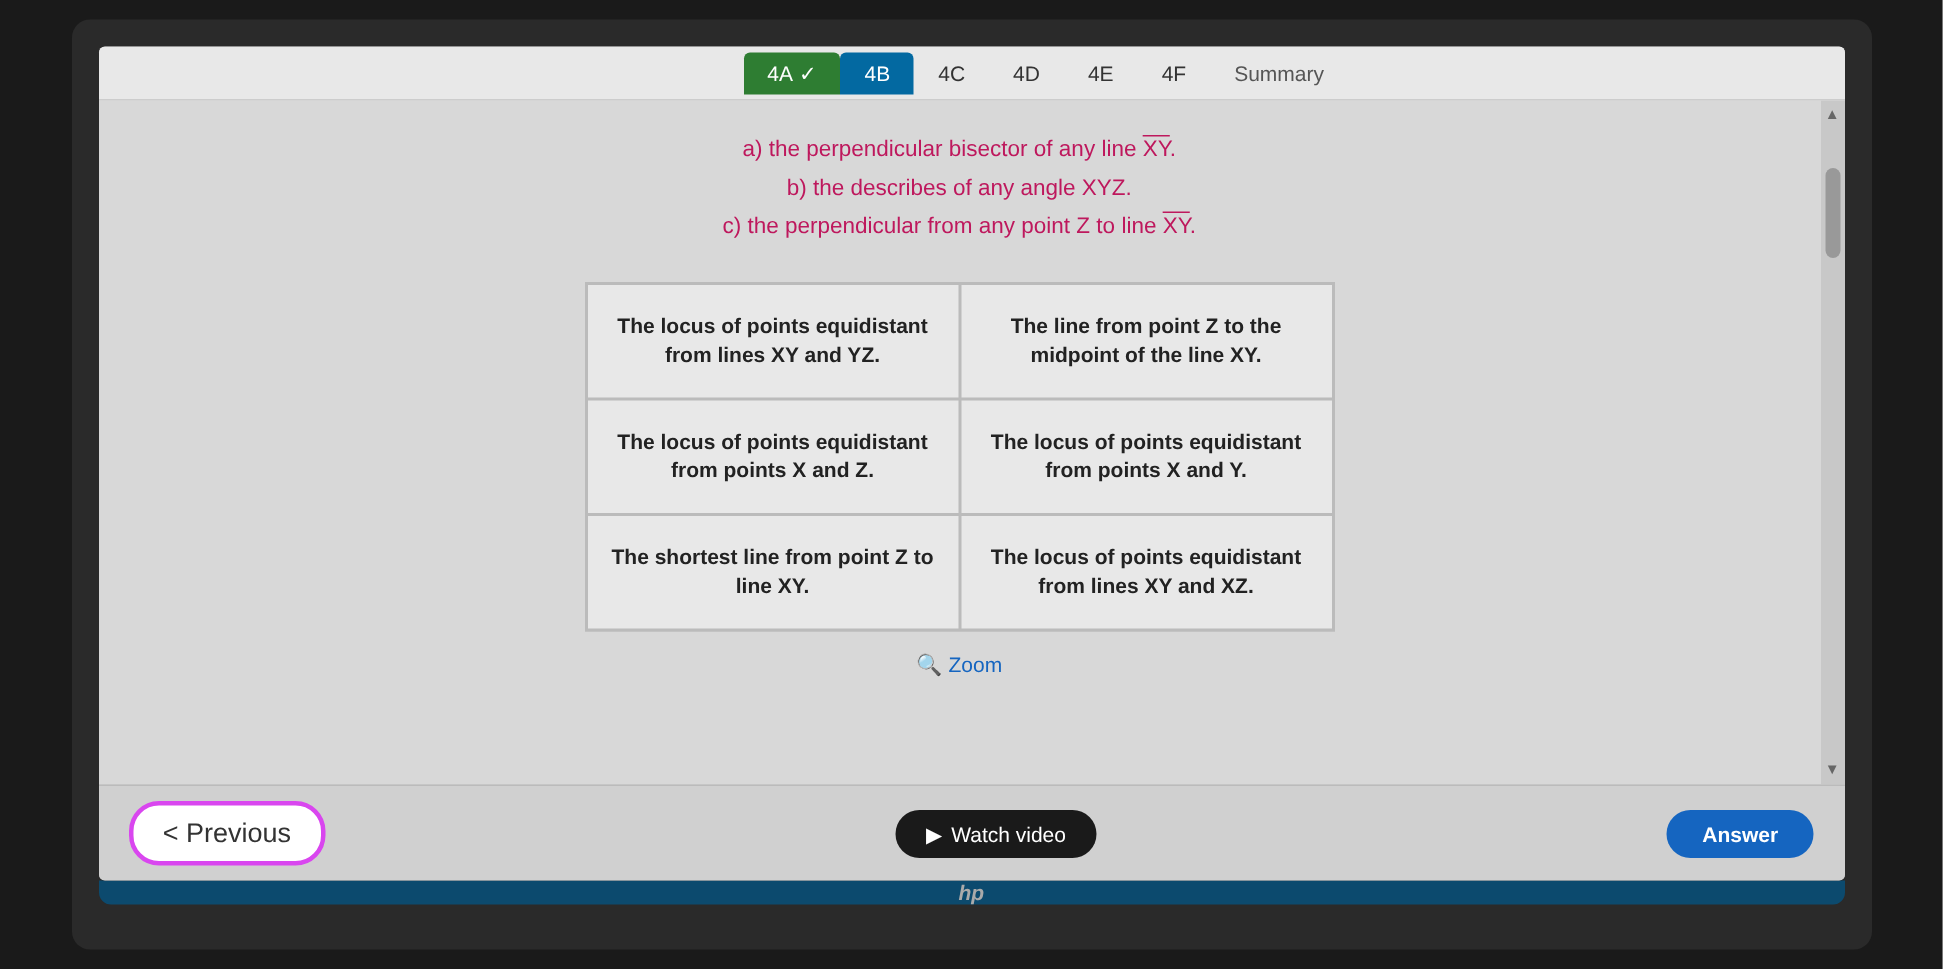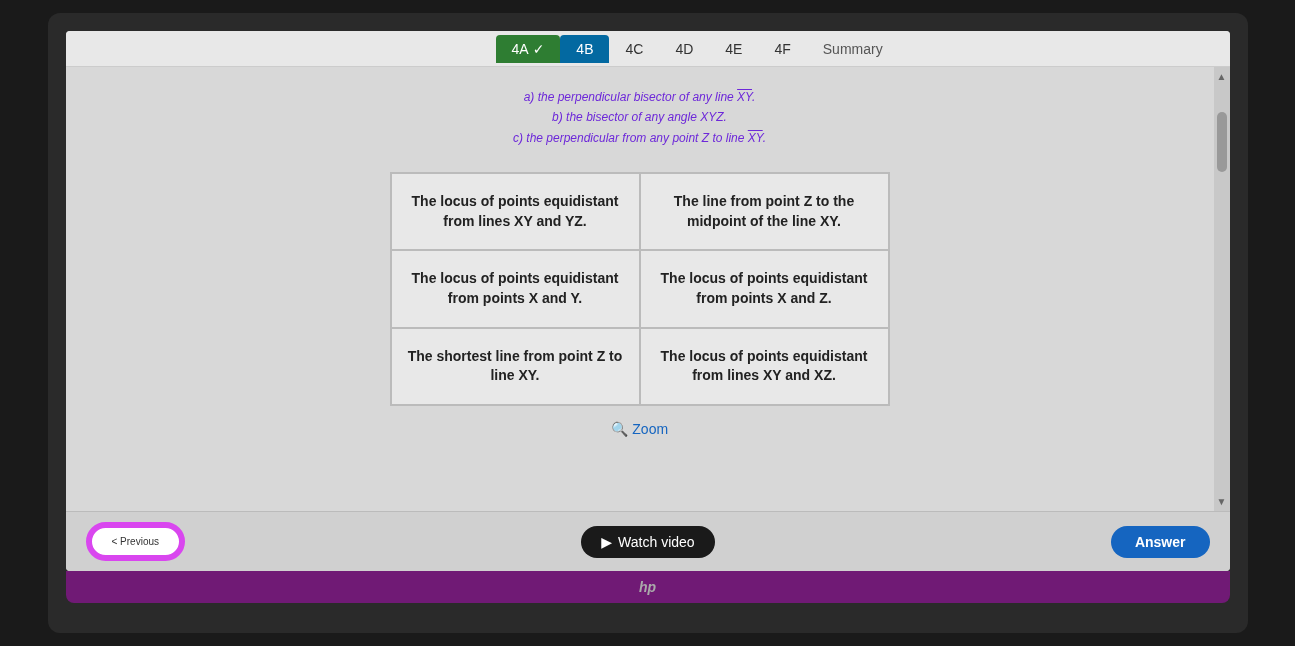--- a/index.html
+++ b/index.html
@@ -130,25 +130,24 @@
     .question-title {
       text-align: center;
       font-size: 16px;
       font-weight: 400;
       color: #222;
       margin-bottom: 16px;
     }
 
     .question-options {
       text-align: center;
-      font-size: 12px;
-      color: #6d28d9;
+      font-size: 15px;
+      color: #be185d;
       line-height: 1.7;
       margin-bottom: 24px;
-      font-style: italic;
     }
 
     .question-options .overline {
       text-decoration: overline;
     }
 
     
     .answer-grid {
       display: grid;
       grid-template-columns: 1fr 1fr;
@@ -196,24 +195,24 @@
       background: #d0d0d0;
       border-top: 1px solid #bbb;
       padding: 10px 20px;
       display: flex;
       align-items: center;
       justify-content: space-between;
     }
 
     .nav-btn {
       background: white;
-      border: 6px solid #d946ef;
+      border: 3px solid #d946ef;
       border-radius: 20px;
       padding: 8px 20px;
-      font-size: 10px;
+      font-size: 18px;
       color: #333;
       cursor: pointer;
       display: flex;
       align-items: center;
       gap: 6px;
     }
 
     .watch-btn {
       background: #1a1a1a;
       border: none;
@@ -233,25 +232,24 @@
       border-radius: 20px;
       padding: 8px 24px;
       font-size: 14px;
       color: white;
       cursor: pointer;
       font-weight: 600;
     }
 
     .laptop-base {
       width: 100%;
-      height: 32px;
-      background: #701a75;
+      height: 16px;
+      background: #0c4a6e;
       border-radius: 0 0 8px 8px;
       display: flex;
-      align-items: center;
       justify-content: center;
     }
 
     .hp-logo {
       color: #aaa;
       font-size: 14px;
       font-style: italic;
       font-weight: bold;
     }
 
@@ -293,39 +291,39 @@
 
     <div class="content-area">
       <div class="main-content">
 
 
         <div class="question-options">
           <div>
             a) the perpendicular bisector of any line <span class="overline">XY</span>.
           </div>
           <div>
-            b) the bisector of any angle XYZ.
+            b) the describes of any angle XYZ.
           </div>
           <div>
             c) the perpendicular from any point Z to line <span class="overline">XY</span>.
           </div>
         </div>
 
         <div class="answer-grid">
           <div class="answer-cell">
             <span>The locus of points equidistant from lines XY and YZ.</span>
           </div>
           <div class="answer-cell">
             <span>The line from point Z to the midpoint of the line XY.</span>
           </div>
           <div class="answer-cell">
+            <span>The locus of points equidistant from points X and Z.</span>
+          </div>
+          <div class="answer-cell">
             <span>The locus of points equidistant from points X and Y.</span>
-          </div>
-          <div class="answer-cell">
-            <span>The locus of points equidistant from points X and Z.</span>
           </div>
           <div class="answer-cell">
             <span>The shortest line from point Z to line XY.</span>
           </div>
           <div class="answer-cell">
             <span>The locus of points equidistant from lines XY and XZ.</span>
           </div>
         </div>
 
         <div class="zoom-area">

